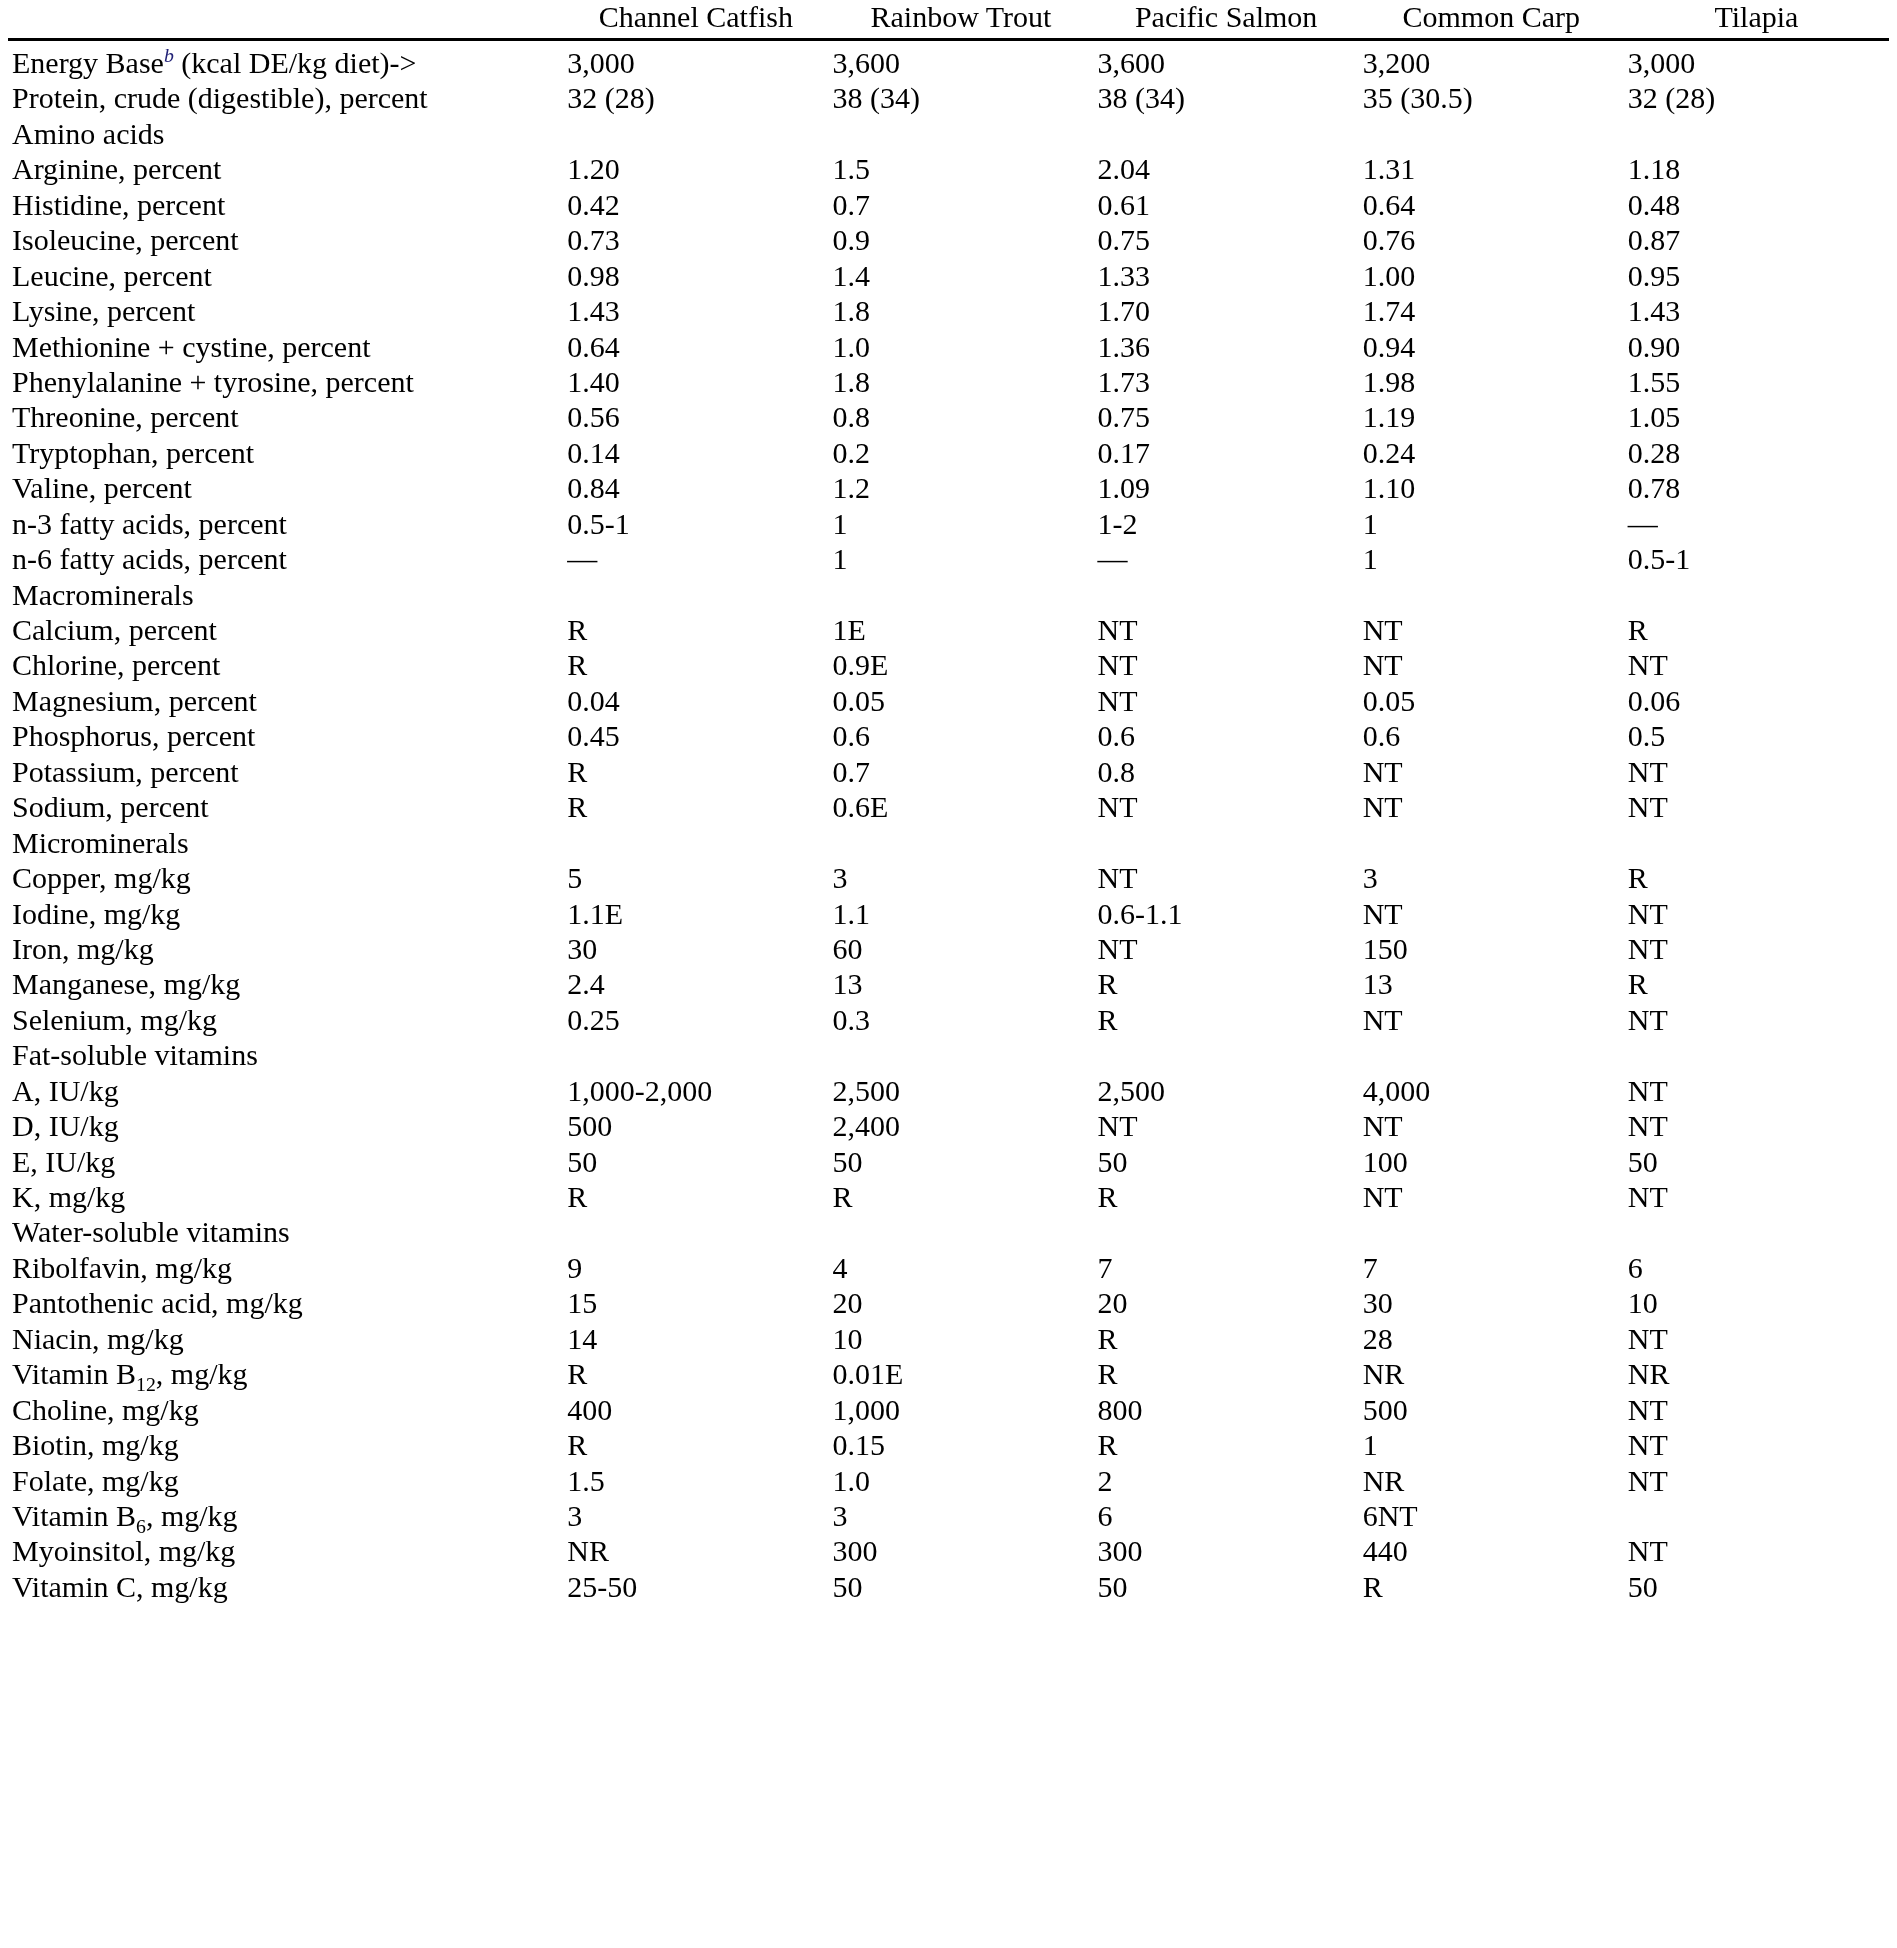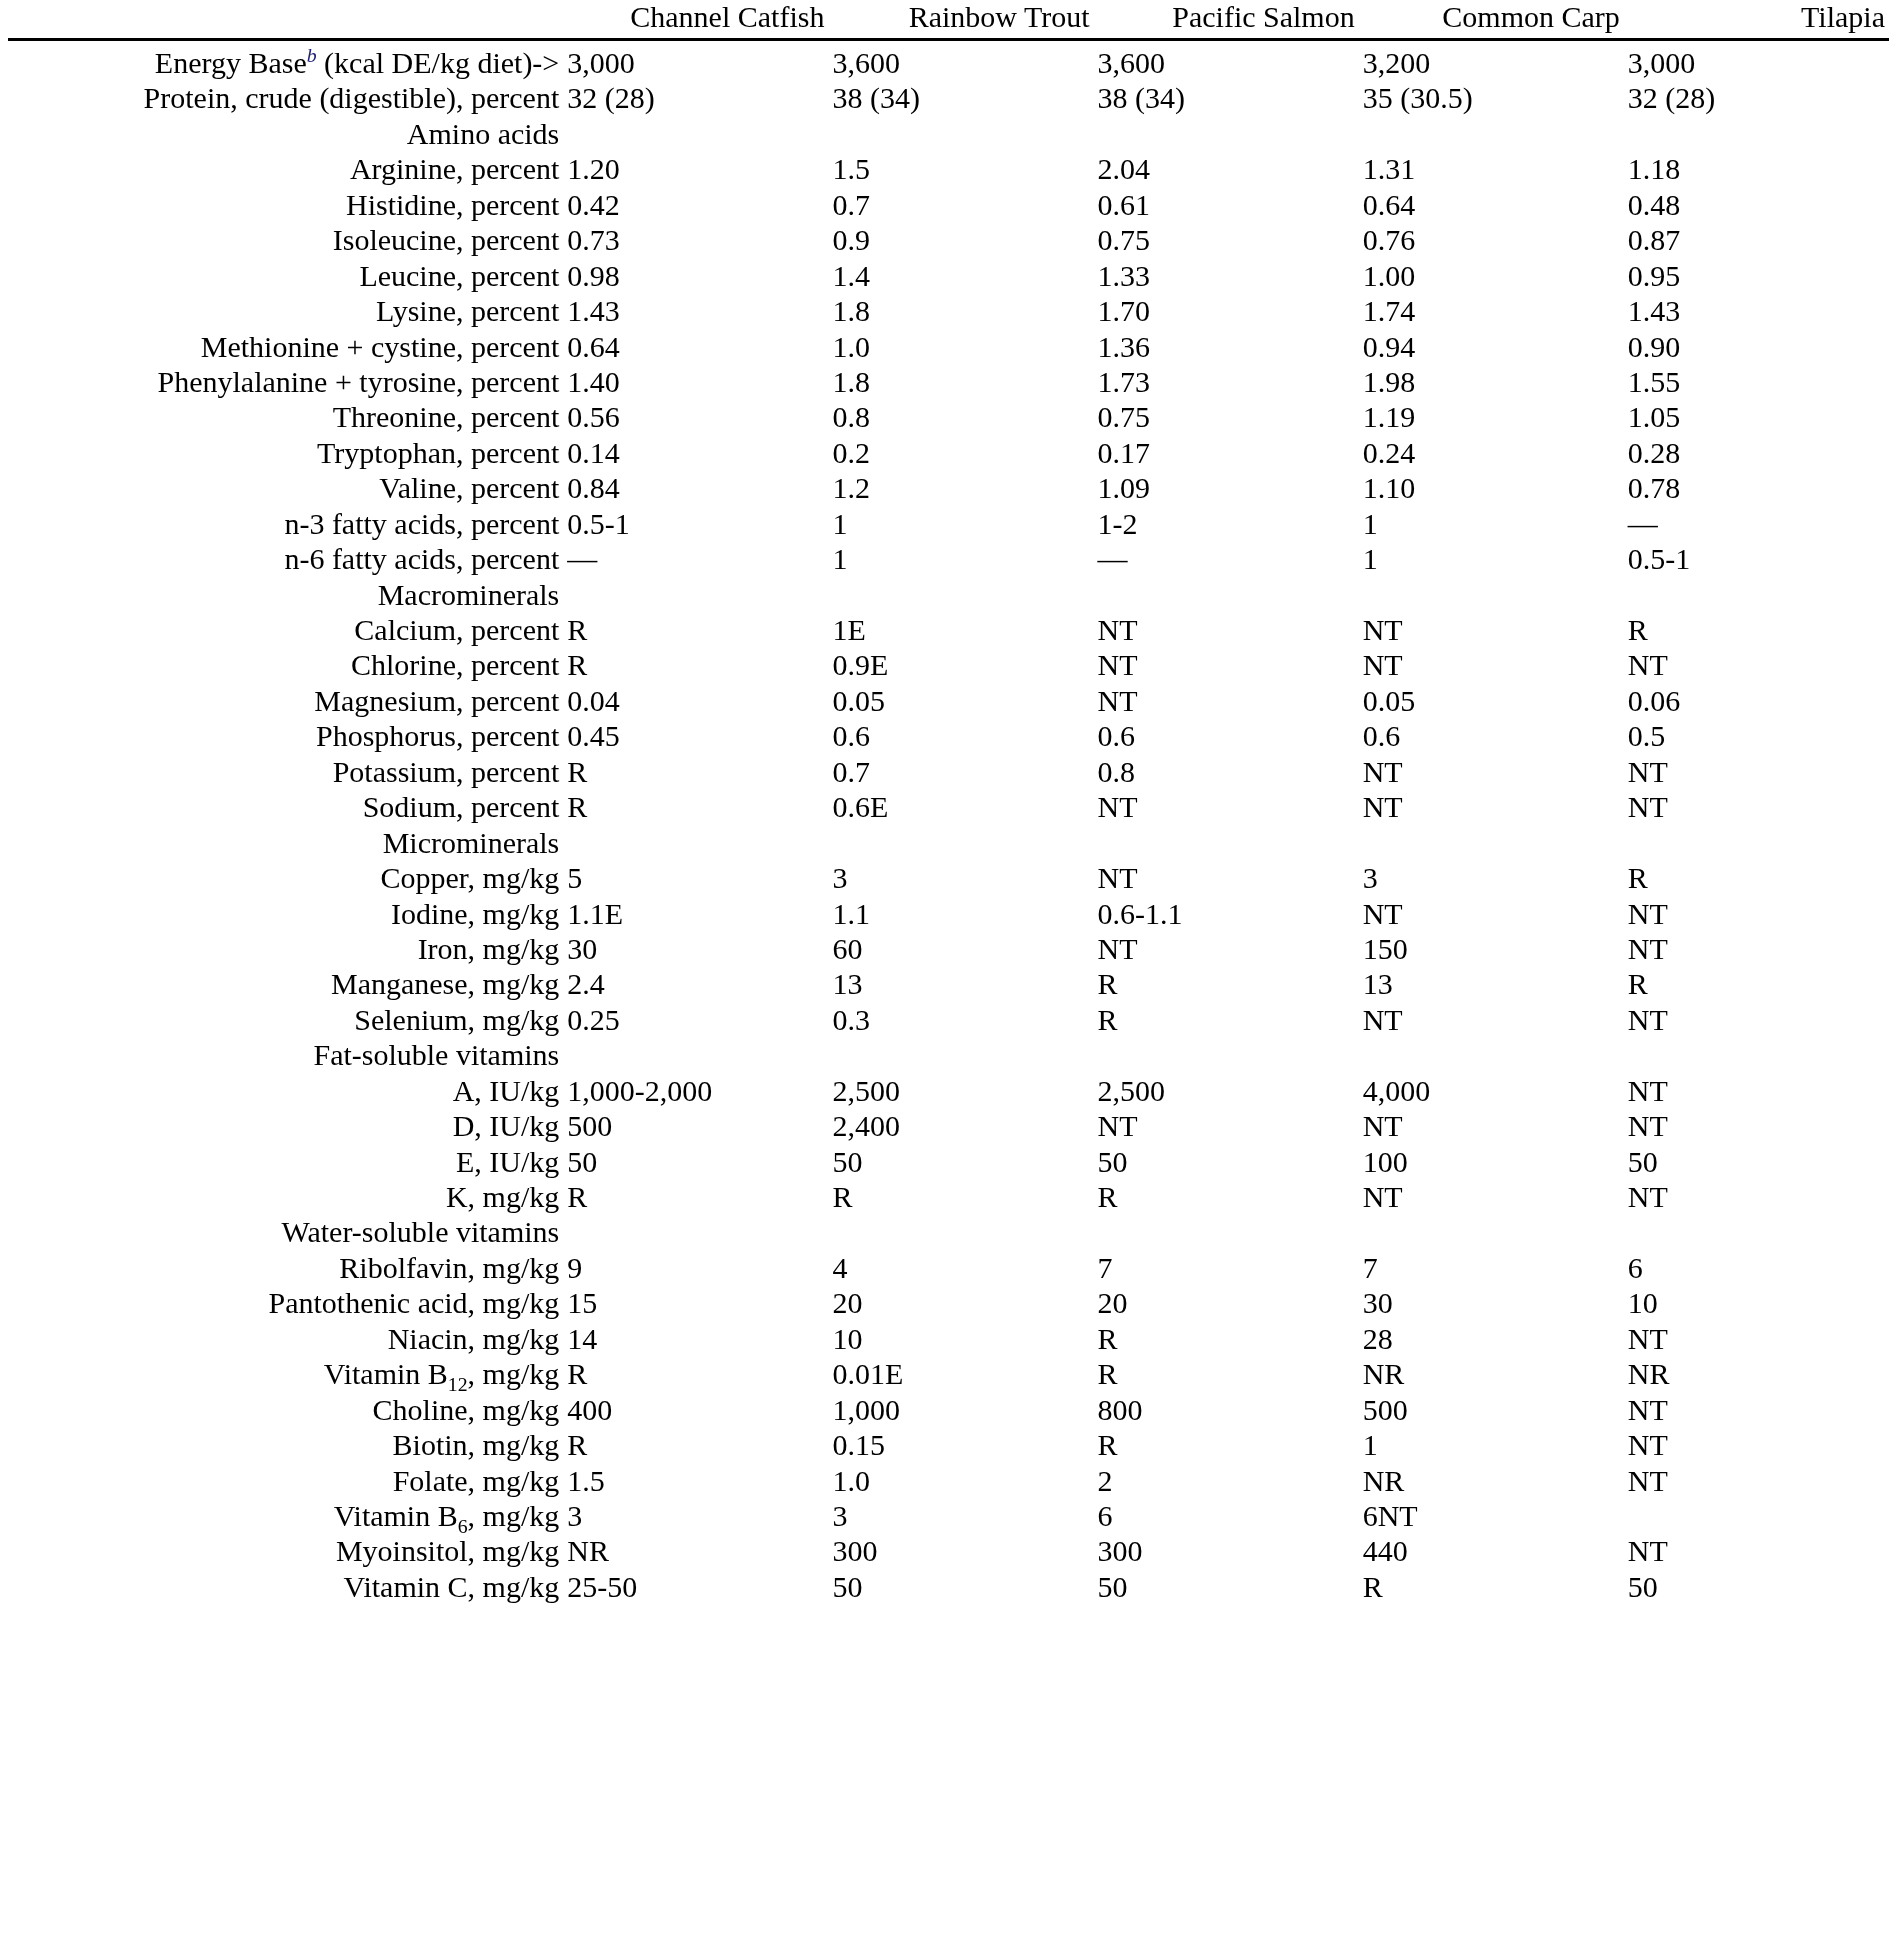--- a/index.html
+++ b/index.html
@@ -23,40 +23,40 @@
     border-collapse: collapse;
     width: 1881px;
     table-layout: fixed;
     font-size: 30px;
     line-height: 1.0;
   }
   table.nutrient-table col.c-label { width: 555px; }
   table.nutrient-table col.c-data  { width: 265px; }
   thead th {
     font-weight: normal;
-    text-align: right;
+    text-align: center;
     vertical-align: bottom;
     padding: 2px 4px 6px 4px;
     font-size: 30px;
   }
   thead th.label-head { text-align: left; }
   thead tr.head-row th { border-bottom: none; }
   tbody tr:first-child td {
     border-top: 3px solid #000;
     padding-top: 5px;
   }
   tbody td {
     padding: 1px 4px;
     vertical-align: top;
     white-space: nowrap;
     font-size: 30px;
     line-height: 1.115;
     height: 33px;
   }
-  td.label { text-align: right; }
+  td.label { text-align: left; }
   td.val { text-align: left; }
   sup, sub {
     font-size: 0.66em;
     line-height: 0;
   }
   sup.fn { font-style: italic; color: #222277; }
 </style>
 </head>
 <body>
 

